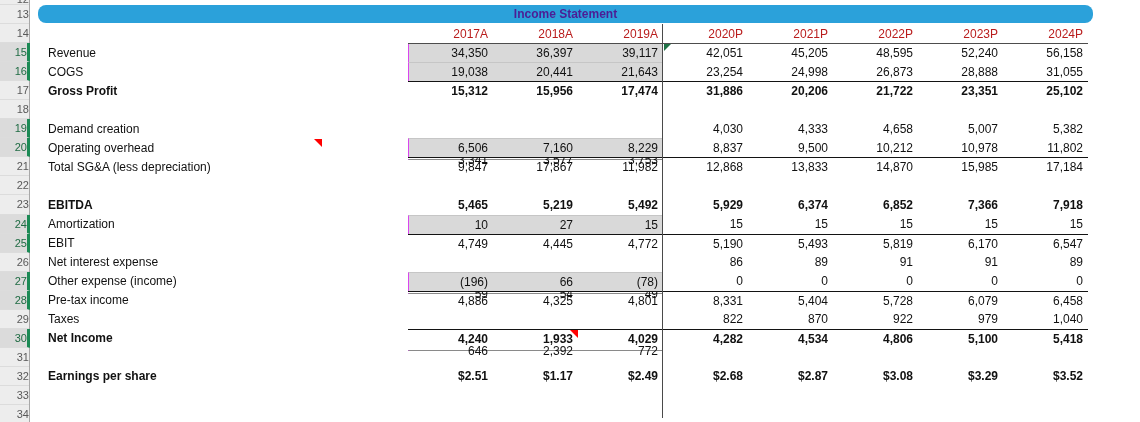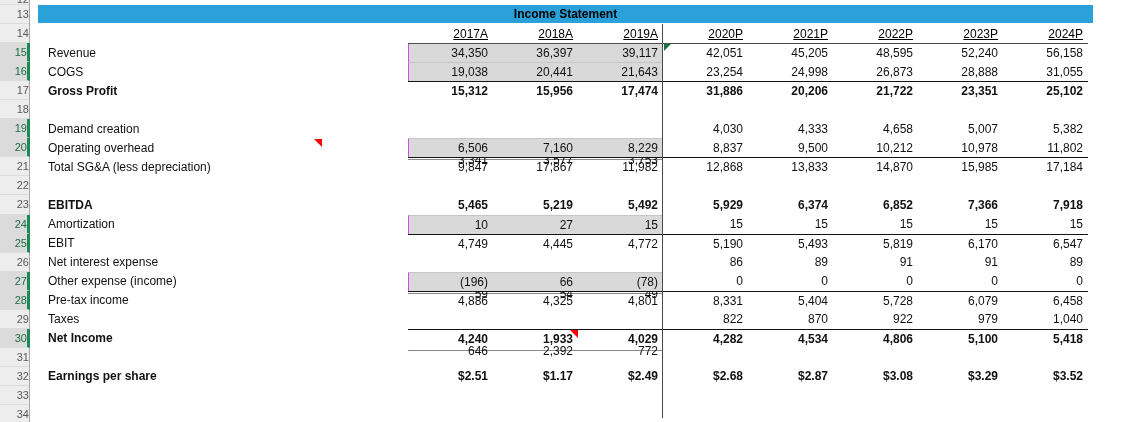--- a/index.html
+++ b/index.html
@@ -25,25 +25,25 @@
   .bold .label, .bold .cell { font-weight:bold; }
   .cell.sh { background:#D9D9D9; }
   .cell.sh0 { border-left:1px solid #d946ef; }
   .blk-top .cell.sh { border-top:1px solid #8a8a8a;margin-top:40px; }
   .blk-div .cell.sh { border-top:1px solid #C6C6C6; }
   .line-above .cells { border-top:1.5px solid #131313; }
   .header-line .cells { border-top:1px solid #4d4d4d; }
 
   
   #titlerow { height:19.05px; margin-left:8px; }
-  #titlebar { width:1055px; height:18px; background:#2BA1DA; color:#000000; font-weight:bold;
-              display:flex; align-items:center; justify-content:center; }
-
-  
-  .hcell { width:85px; text-align:right; padding-right:5px; display:flex; align-items:center; justify-content:flex-end; color:#000000;text-decoration:underline; }
+  #titlebar { width:1055px; height:18px; background:#2BA1DA; color:#4c1d95; font-weight:bold;
+              display:flex; align-items:center; justify-content:center;border-radius:8px; }
+
+  
+  .hcell { width:85px; text-align:right; padding-right:5px; display:flex; align-items:center; justify-content:flex-end; color:#b91c1c; }
 
   
   #vsep { position:absolute; left:662px; top:24px; width:1px; height:394px; background:#4a4a4a; z-index:3; }
 
   
   .tri { position:absolute; z-index:4; }
 </style>
 </head>
 <body>
 

